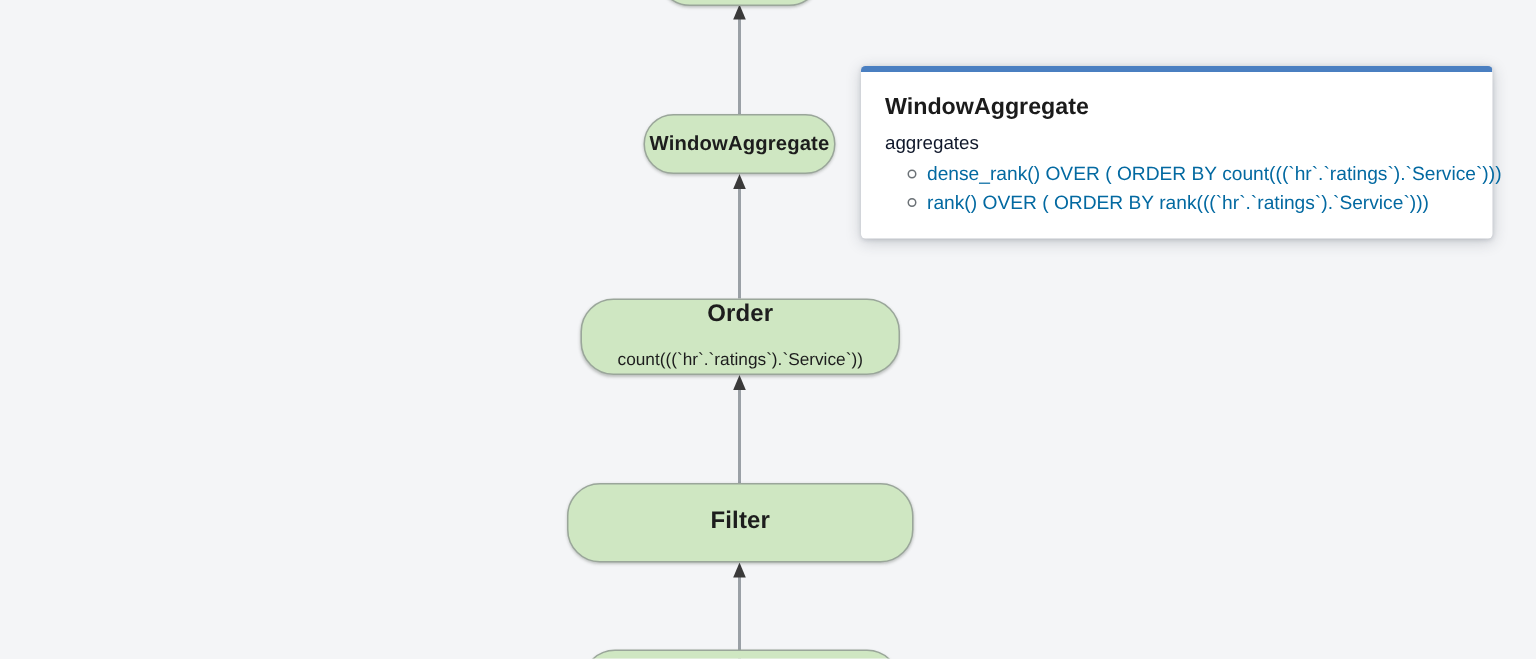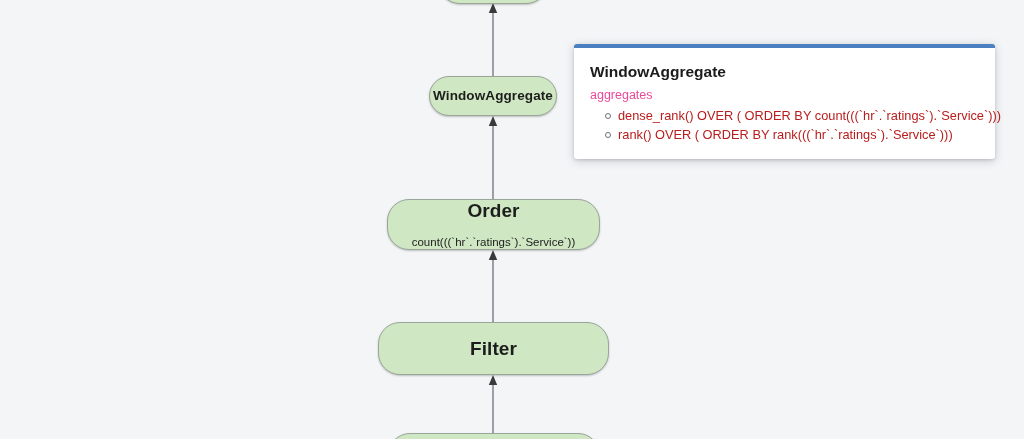--- a/index.html
+++ b/index.html
@@ -51,21 +51,21 @@
     flex-direction: column;
     align-items: center;
     justify-content: center;
     text-align: center;
     color: #1d1d1d;
     overflow: hidden;
     padding: 0 10px;
   }
 
   .node-title {
-    font-size: 19px;
+    font-size: 16px;
     font-weight: 700;
     line-height: 1.15;
     letter-spacing: 0.1px;
     white-space: nowrap;
   }
 
   .node-sub {
     font-size: 11.5px;
     font-weight: 400;
     line-height: 1.2;
@@ -100,35 +100,35 @@
   .tooltip-title {
     font-size: 15.5px;
     font-weight: 700;
     color: #1b1b1b;
     line-height: 1.25;
     margin: 2px 0 6px 0;
   }
 
   .tooltip-section-label {
     font-size: 12.5px;
-    color: #ec4899;
+    color: #0f172a;
     line-height: 1.3;
     margin-bottom: 2px;
   }
 
   .tooltip-list {
     list-style: none;
     margin: 0;
     padding: 0 0 0 14px;
   }
 
   .tooltip-list li {
     position: relative;
     font-size: 12.8px;
-    color: #b91c1c;
+    color: #0369a1;
     line-height: 1.55;
     white-space: nowrap;
     padding-left: 14px;
   }
 
   .tooltip-list li::before {
     content: "";
     position: absolute;
     left: 1px;
     top: 7px;

